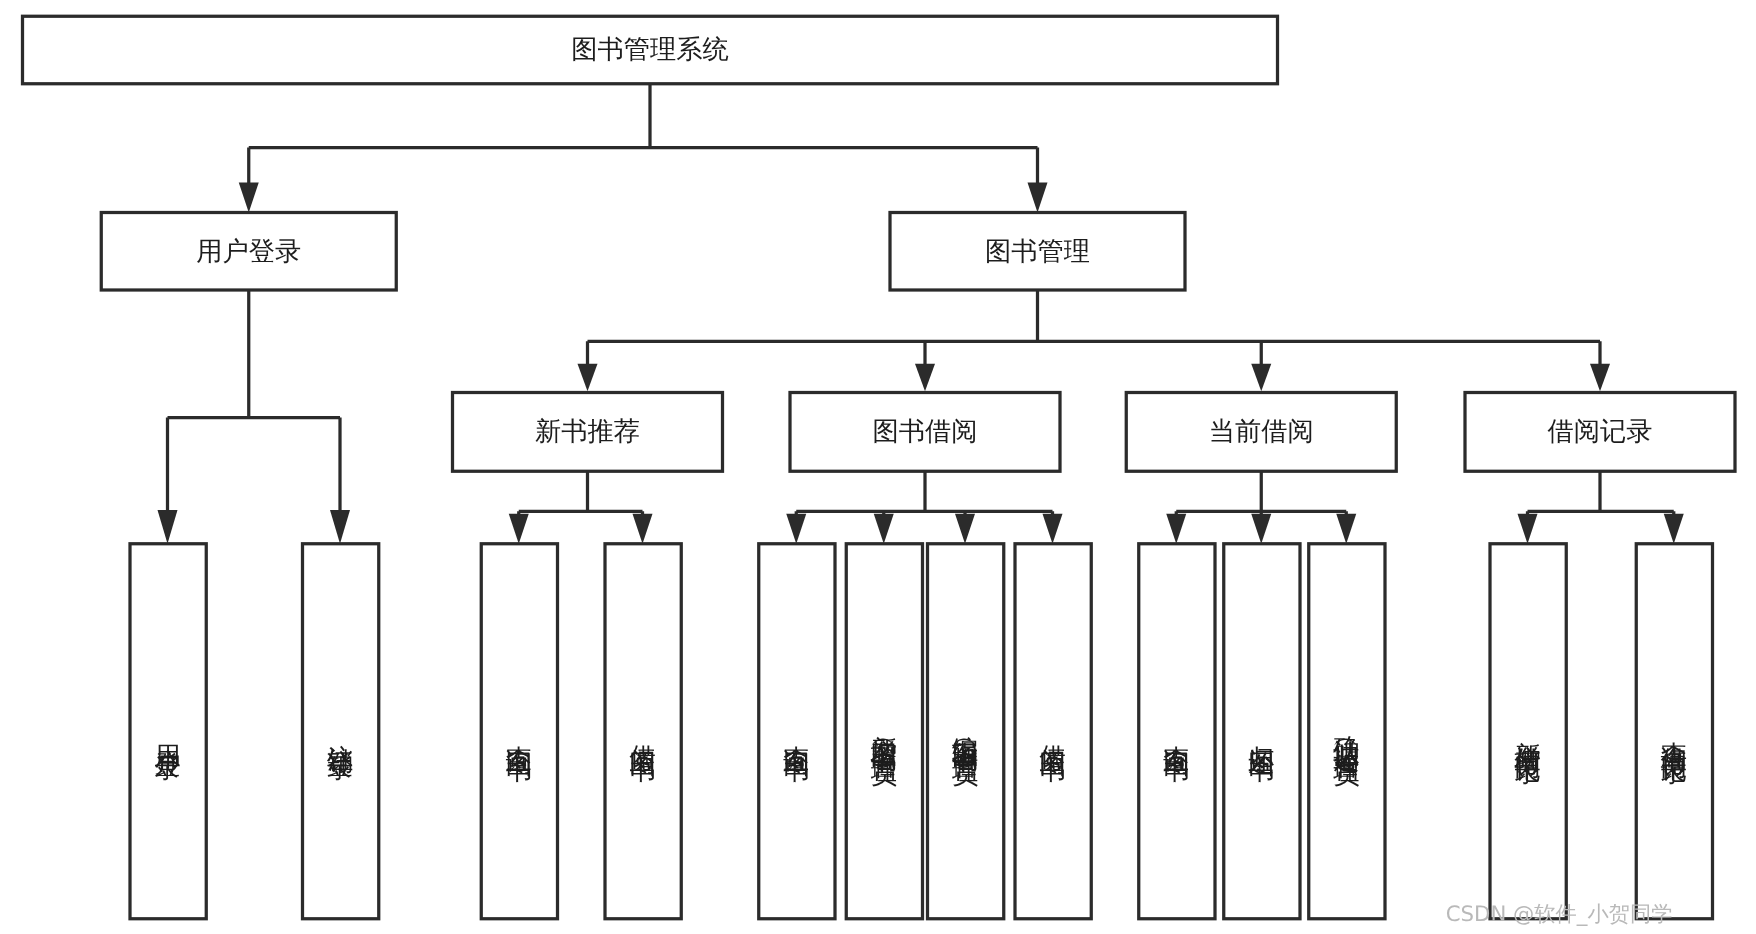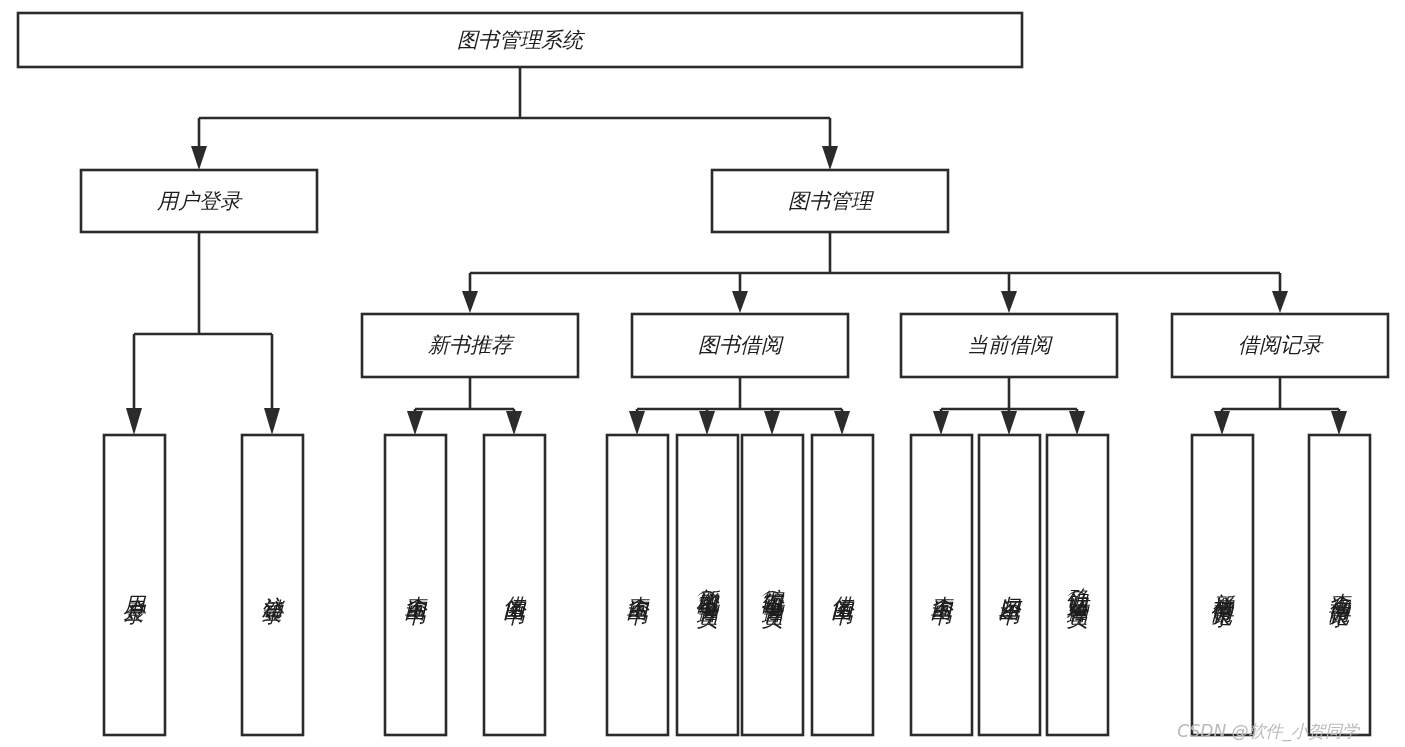--- a/index.html
+++ b/index.html
@@ -13,21 +13,20 @@
     position: relative;
     font-family: "DejaVu Sans", "Liberation Sans", sans-serif;
     overflow: hidden;
   }
   #diagram-root {
     position: absolute;
     left: 0;
     top: 0;
     width: 1361px;
     height: 747px;
-    font-style: italic;
   }
   svg.diagram {
     display: block;
     width: 1405px;
     height: 747px;
   }
   .node-box {
     fill: #ffffff;
     stroke: #2b2b2b;
     stroke-width: 2.6;
@@ -54,21 +53,21 @@
     font-size: 21px;
     fill: #1d1d1d;
     writing-mode: vertical-rl;
     text-orientation: upright;
     letter-spacing: 3px;
     dominant-baseline: central;
     text-anchor: middle;
   }
   .watermark {
     position: absolute;
-    right: 2px;
+    right: 23px;
     bottom: 4px;
     font-family: "DejaVu Sans", "Liberation Sans", sans-serif;
     font-size: 17px;
     color: #b9b9b9;
     white-space: nowrap;
     user-select: none;
     text-align: right;
   }
 </style>
 </head>

